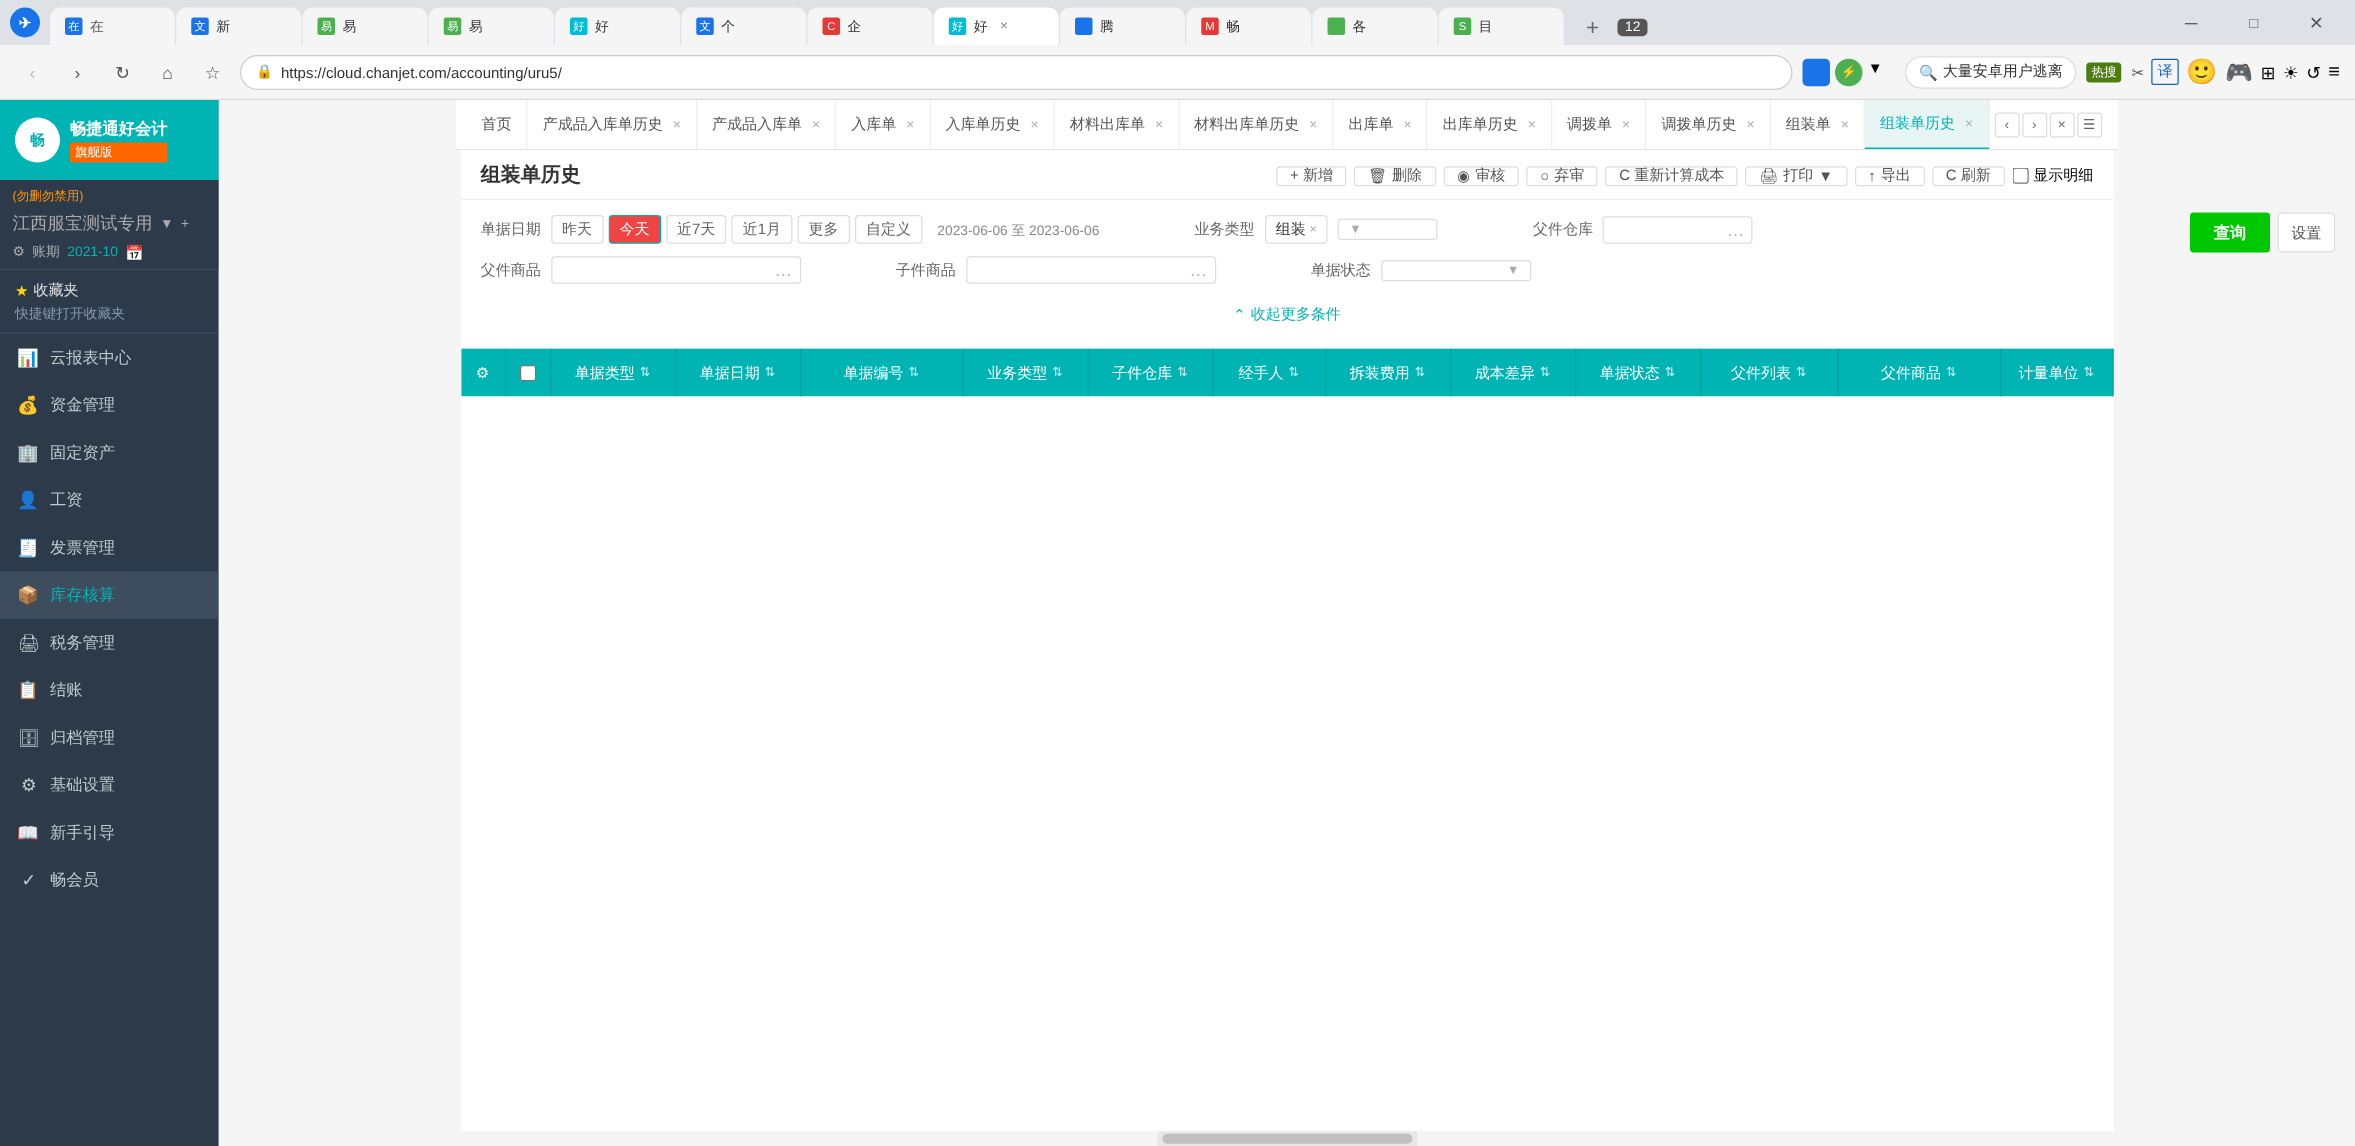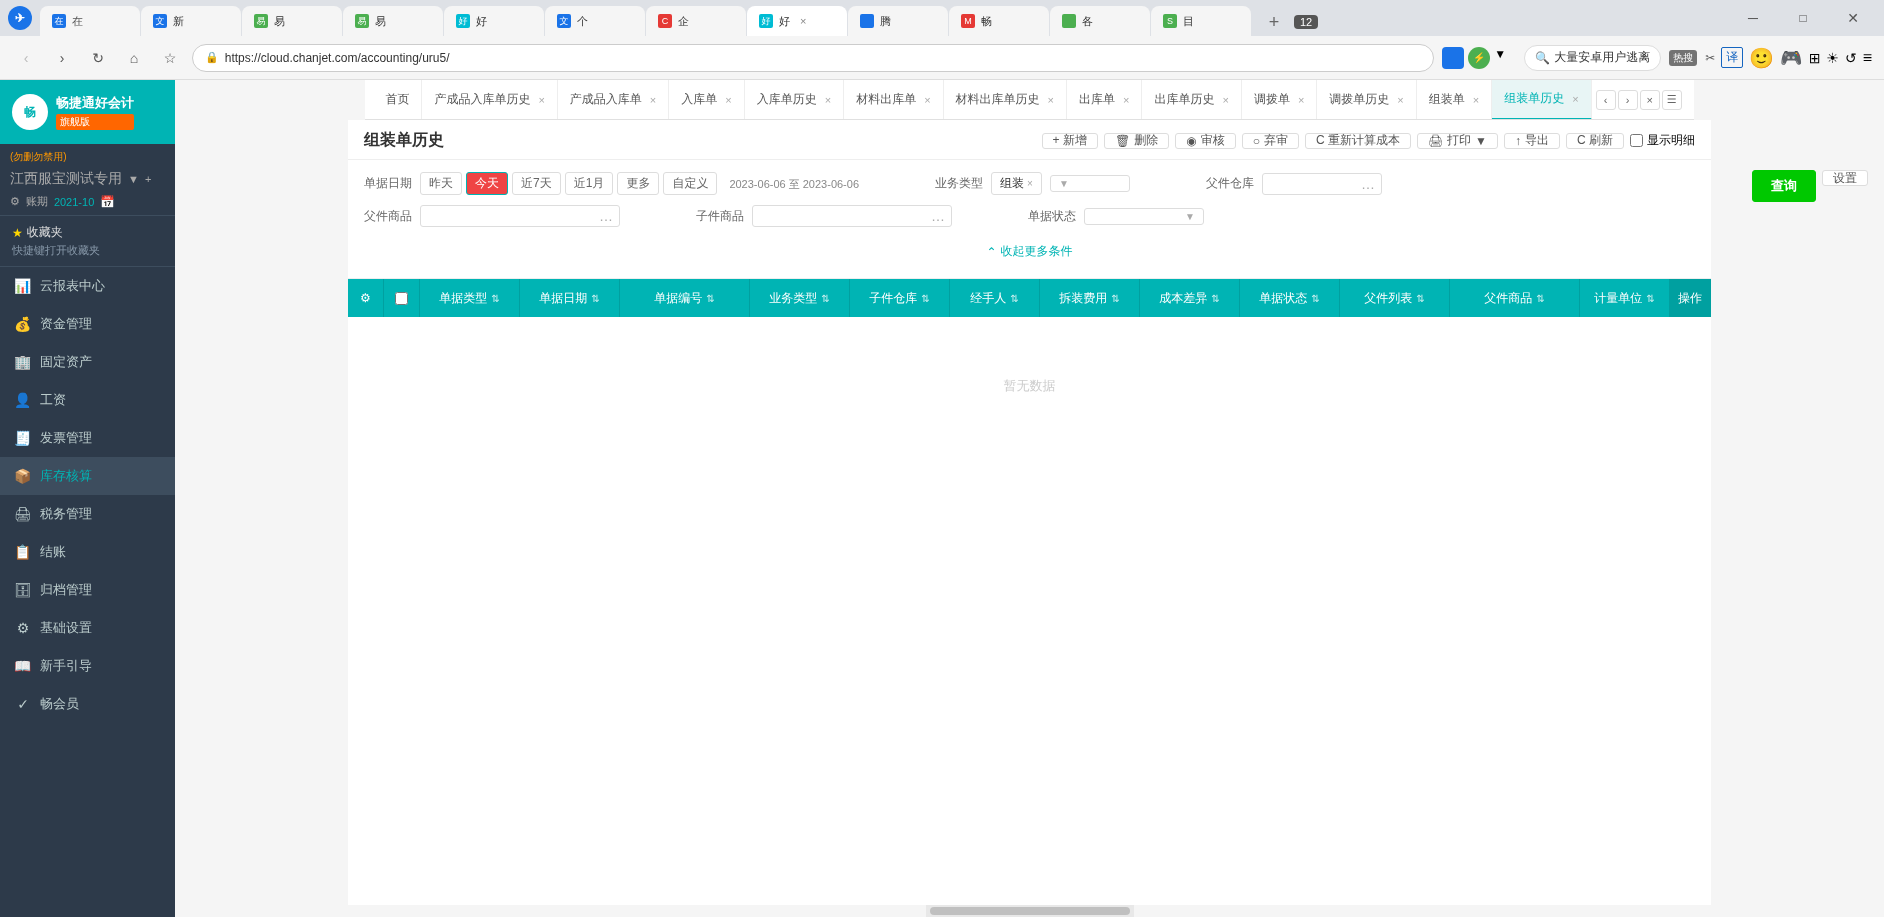--- a/index.html
+++ b/index.html
@@ -12,21 +12,21 @@
     .browser-tab.active { background: #fff; z-index: 2; }
     .browser-tab .tab-close { margin-left: 4px; color: #888; font-size: 11px; cursor: pointer; }
     .browser-tab .tab-icon { width: 14px; height: 14px; border-radius: 2px; display: inline-block; flex-shrink: 0; }
     .browser-toolbar { height: 44px; background: #f5f5f5; display: flex; align-items: center; padding: 0 12px; gap: 8px; border-bottom: 1px solid #ddd; }
     .nav-btn { width: 28px; height: 28px; border: none; background: transparent; cursor: pointer; border-radius: 50%; display: flex; align-items: center; justify-content: center; font-size: 14px; color: #555; }
     .nav-btn.disabled { color: #bbb; cursor: default; }
     .address-bar { flex: 1; height: 28px; background: #fff; border: 1px solid #ccc; border-radius: 14px; padding: 0 12px; display: flex; align-items: center; font-size: 12px; color: #333; gap: 6px; }
     .address-lock { color: #4caf50; font-size: 11px; }
     .address-text { color: #333; font-size: 12px; }
     .search-bar { height: 26px; background: #fff; border: 1px solid #ddd; border-radius: 13px; padding: 0 10px; display: flex; align-items: center; gap: 4px; }
-    .hot-tag { background: #737373; color: #fff; font-size: 10px; padding: 1px 4px; border-radius: 3px; }
+    .hot-tag { background: #4d7c0f; color: #fff; font-size: 10px; padding: 1px 4px; border-radius: 3px; }
 
     
     .app-layout { display: flex; flex: 1; height: calc(917px - 80px); }
 
     
     .sidebar { width: 175px; background: #2d3a4a; display: flex; flex-direction: column; color: #ccc; flex-shrink: 0; }
     .sidebar-header { height: 64px; background: #00b4b4; display: flex; align-items: center; padding: 0 12px; gap: 8px; }
     .sidebar-logo-sub { font-size: 10px; background: #ff6600; color: #fff; padding: 1px 4px; border-radius: 2px; margin-top: 2px; }
     .favorites-label { display: flex; align-items: center; gap: 4px; }
     .favorites-sub { font-size: 11px; color: #8899aa; margin-top: 2px; cursor: pointer; }
@@ -438,21 +438,21 @@
           </div>
 
 
           <div class="collapse-btn">
             <span>⌃</span>
             <span>收起更多条件</span>
           </div>
 
           <div style="position:absolute;right:16px;top:170px;display:flex;gap:6px;">
             <button class="action-btn primary" style="background:#00c800;color:#fff;border-color:#00c800;font-size:13px;padding:0 18px;height:32px;">查询</button>
-            <button class="action-btn secondary" style="height:16px;">设置</button>
+            <button class="action-btn secondary" style="height:32px;">设置</button>
           </div>
         </div>
 
         <div class="table-section">
           <div class="table-header">
             <div class="th th-settings">
               <span>⚙</span>
             </div>
             <div class="th th-checkbox">
               <input type="checkbox" style="">
@@ -498,28 +498,22 @@
               <span class="sort-icon">⇅</span>
             </div>
             <div class="th" style="width:130px;">
               <span>父件商品</span>
               <span class="sort-icon">⇅</span>
             </div>
             <div class="th" style="width:90px;">
               <span>计量单位</span>
               <span class="sort-icon">⇅</span>
             </div>
-            <div class="th" style="flex:1;background:#00a0a0;">
-              <span>操作</span>
-            </div>
           </div>
 
-          <div class="table-empty">
-            <div style="color:#ccc;font-size:13px;">暂无数据</div>
-          </div>
         </div>
       </div>
 
       <div class="horizontal-scrollbar">
         <div class="scrollbar-thumb"></div>
       </div>
     </div>
   </div>
 </div>
 

